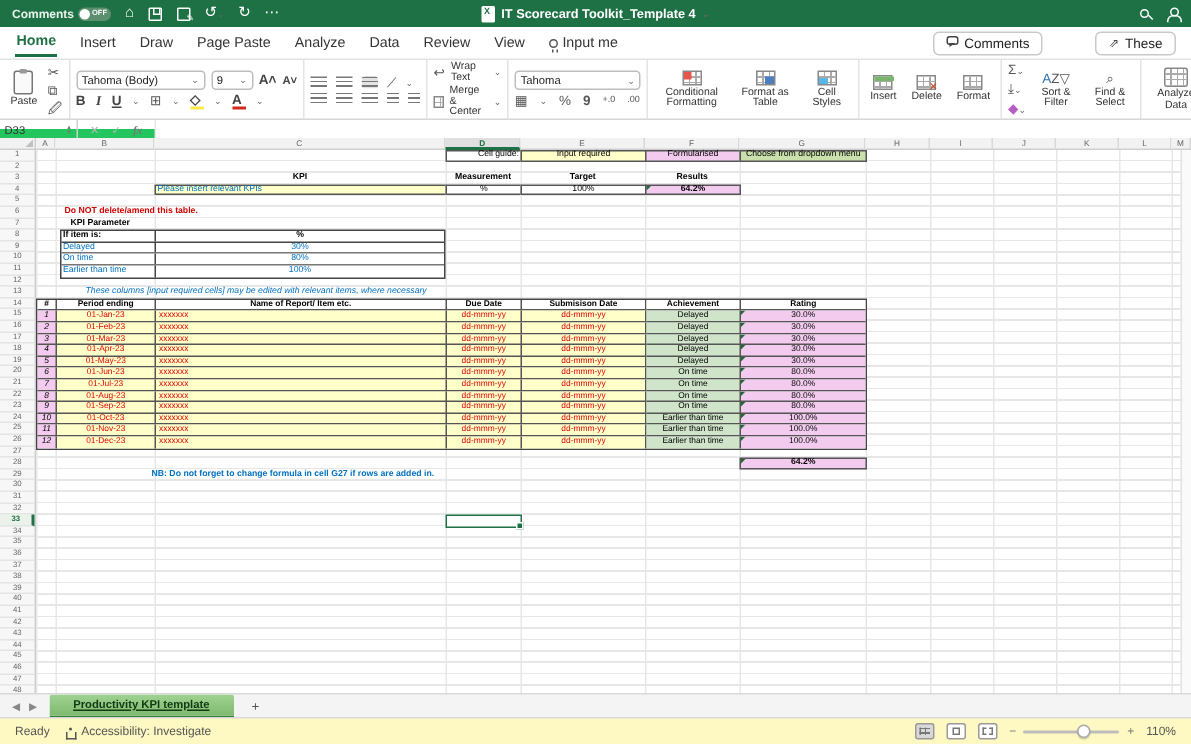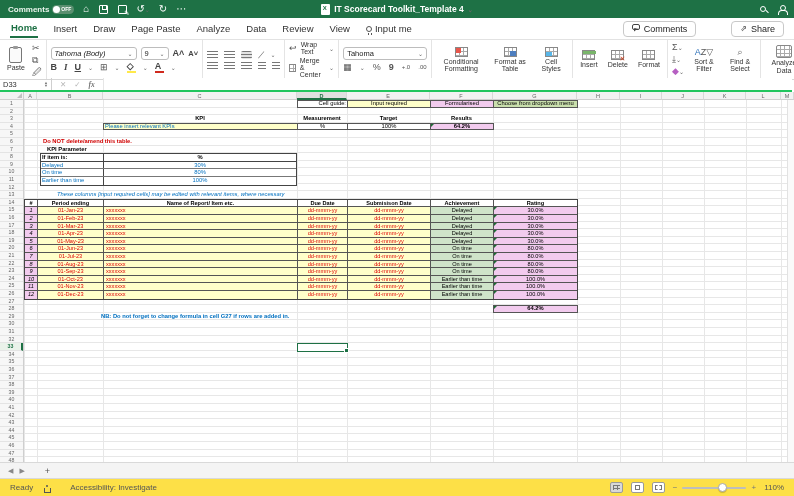--- a/index.html
+++ b/index.html
@@ -61,21 +61,21 @@
       repeating-linear-gradient(to right,transparent 0 3.2px,#aaa 3.2px 4.2px),
       repeating-linear-gradient(to bottom,transparent 0 2.8px,#aaa 2.8px 3.8px);}
   .gridico.cf::before{content:"";position:absolute;left:0;top:0;width:5px;height:5px;background:#e8564b;z-index:1;}
   .gridico.fat::before{content:"";position:absolute;right:0;bottom:0;width:6px;height:5px;background:#4d7ebf;z-index:1;}
   .gridico.cs::before{content:"";position:absolute;left:0;bottom:0;width:6px;height:4px;background:#58b6e8;z-index:1;}
   .gridico.ins::before{content:"";position:absolute;left:0;top:0;width:13px;height:3px;background:#79b56a;z-index:1;}
   .gridico.del::before{content:"✕";position:absolute;right:-2px;bottom:-3px;color:#d24726;font-size:7px;z-index:1;}
   .two-line{white-space:normal;width:44px;}
 
   
-  .formulabar{position:absolute;left:0;top:80px;width:792px;height:12px;background:#fff;border-bottom:2px solid #22c55e;display:flex;align-items:flex-end;font-size:7.5px;color:#333;}
+  .formulabar{position:absolute;left:0;top:80px;width:792px;height:12px;background:#fff;border-bottom:6px solid #22c55e;display:flex;align-items:flex-start;font-size:7.5px;color:#333;}
   .namebox{width:52px;height:12px;border-right:1px solid #cfcfcf;display:flex;align-items:center;padding:0 3px;gap:6px;}
   .stepper{display:flex;flex-direction:column;font-size:4px;color:#777;line-height:3px;}
   .fbtns{display:flex;align-items:center;gap:8px;padding:0 8px;color:#b5b5b5;font-size:7.5px;border-right:1px solid #e6e6e6;height:12px;}
   .fx{font-style:italic;font-family:"Liberation Serif",serif;color:#777;font-weight:bold;}
 
   
   .sheet{position:absolute;left:0;top:92px;width:794px;height:370px;background:#fff;overflow:hidden;}
   .corner{position:absolute;left:0;top:0;width:24px;height:8px;background:#f2f2f2;border-right:1px solid #cfcfcf;border-bottom:1px solid #cfcfcf;}
   .corner::after{content:"";position:absolute;right:1px;bottom:1px;border-left:5px solid transparent;border-bottom:5px solid #c0c0c0;}
   .colstrip{position:absolute;left:0;top:0;width:794px;height:8px;}
@@ -126,22 +126,22 @@
 
   .vscroll{position:absolute;right:0;top:8px;width:7px;height:362px;background:#fafafa;border-left:1px solid #e2e2e2;}
 
   
   .tabbar{position:absolute;left:0;top:462px;width:794px;height:16px;background:#f4f4f4;border-top:1px solid #d9d9d9;display:flex;align-items:center;font-size:7.5px;color:#444;}
   .navarrows{display:flex;gap:6px;padding:0 8px;color:#888;font-size:7px;}
   .sheettab{height:16px;display:flex;align-items:center;padding:0 16px;background:linear-gradient(#9ed291,#7fba6e);border-bottom:2px solid #2f7d32;font-weight:bold;color:#123a12;text-decoration:underline;border-radius:2px 2px 0 0;}
   .addtab{padding:0 12px;color:#555;font-size:9px;}
 
   
-  .statusbar{position:absolute;left:0;top:478px;width:794px;height:18px;background:#fde047;border-top:1px solid #d9d9d9;display:flex;align-items:center;font-size:8px;color:#555;padding:0 10px;gap:10px;}
-  .acc{display:flex;align-items:flex-end;gap:20px;}
+  .statusbar{position:absolute;left:0;top:478px;width:794px;height:18px;background:#fef9c3;border-top:1px solid #d9d9d9;display:flex;align-items:center;font-size:8px;color:#555;padding:0 10px;gap:10px;}
+  .acc{display:flex;align-items:flex-end;gap:4px;}
   .accico{width:7px;height:7px;position:relative;}
   .accico::before{content:"";position:absolute;left:2.5px;top:0;width:2px;height:2px;border-radius:50%;background:#555;}
   .accico::after{content:"";position:absolute;left:1px;top:2.5px;width:5px;height:4px;border-left:1px solid #555;border-right:1px solid #555;border-bottom:1px solid #555;}
   .status-right{margin-left:auto;display:flex;align-items:center;gap:8px;}
   .viewico{width:13px;height:11px;border:1px solid #9a9a9a;border-radius:2px;background:#fff;position:relative;}
   .viewico.grid{background:#d8d8d8;}
   .viewico.grid::after{content:"";position:absolute;inset:2px;background:repeating-linear-gradient(to right,#777 0 1px,transparent 1px 3.5px),repeating-linear-gradient(to bottom,#777 0 1px,transparent 1px 3px);}
   .viewico.page::after{content:"";position:absolute;inset:2px 3px;border:1px solid #777;}
   .viewico.brk::after{content:"";position:absolute;inset:2px;border:1px dashed #777;}
   .slider{display:flex;align-items:center;gap:5px;color:#777;}
@@ -191,42 +191,42 @@
         <span class="bulb"></span>
         <span>Input me</span>
       </span>
     <div class="tabrow-right">
       <span class="pillbtn">
           <span class="bubble"></span>
           <span>Comments</span>
         </span>
       <span class="pillbtn">
           <span class="sharearrow">⇗</span>
-          <span>Share</span>
+          <span>These</span>
         </span>
     </div>
   </div>
 
   <div class="ribbon">
     <div class="rgroup">
       <div class="bigbtn">
         <span class="clipboard"></span>
         <span>Paste</span>
       </div>
       <div class="rcol">
         <span class="sm-ico">✂</span>
         <span class="sm-ico">⧉</span>
         <span class="sm-ico">🖉</span>
       </div>
     </div>
     <div class="rgroup">
       <div class="rcol">
         <div class="rrow">
           <span class="selectbox" style="width:86px;">
-              <span style="flex:1;font-style:italic;">Tahoma (Body)</span>
+              <span style="flex:1;">Tahoma (Body)</span>
               <span class="caret">⌄</span>
             </span>
           <span class="selectbox" style="width:28px;">
               <span style="flex:1;">9</span>
               <span class="caret">⌄</span>
             </span>
           <span class="fmt-letter">A˄</span>
           <span class="fmt-letter" style="font-size:7.5px;">A˅</span>
         </div>
         <div class="rrow" style="gap:7px;">
@@ -612,20 +612,21 @@
     <div class="selcell"></div>
 
     <div class="vscroll"></div>
   </div>
 
   <div class="tabbar">
     <div class="navarrows">
       <span>◀</span>
       <span>▶</span>
     </div>
+    <div class="sheettab">Productivity KPI template</div>
     <div class="addtab">+</div>
   </div>
 
   <div class="statusbar">
     <span>Ready</span>
     <span class="acc">
       <span class="accico"></span>
       <span>Accessibility: Investigate</span>
     </span>
     <div class="status-right">

